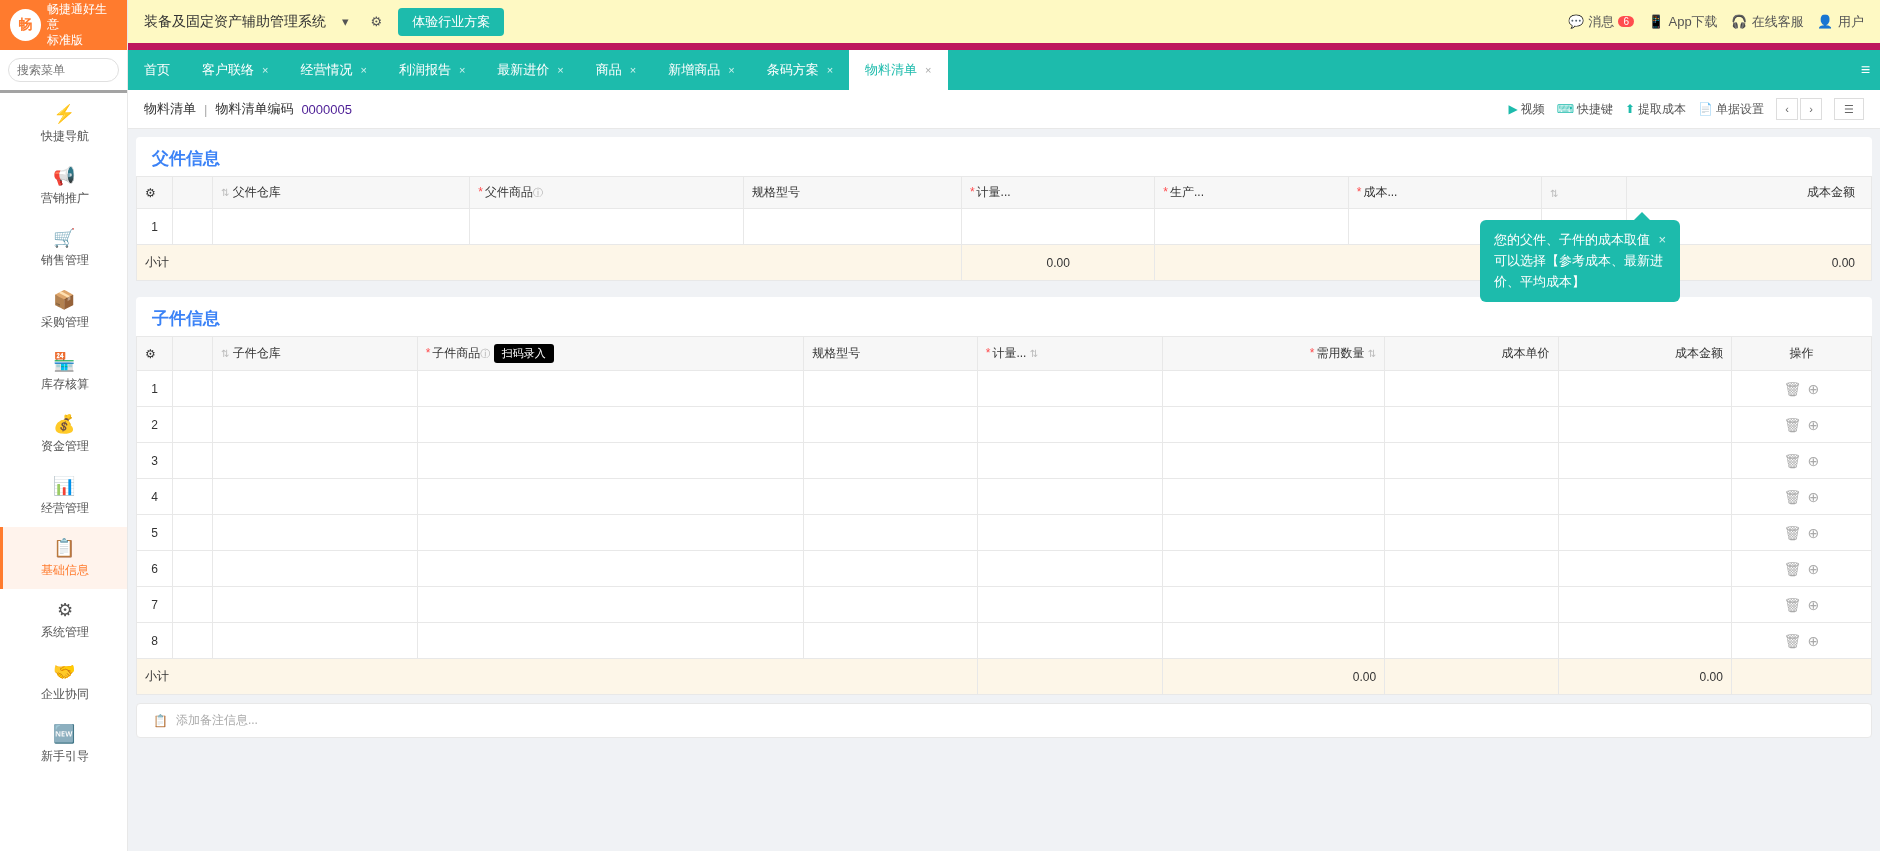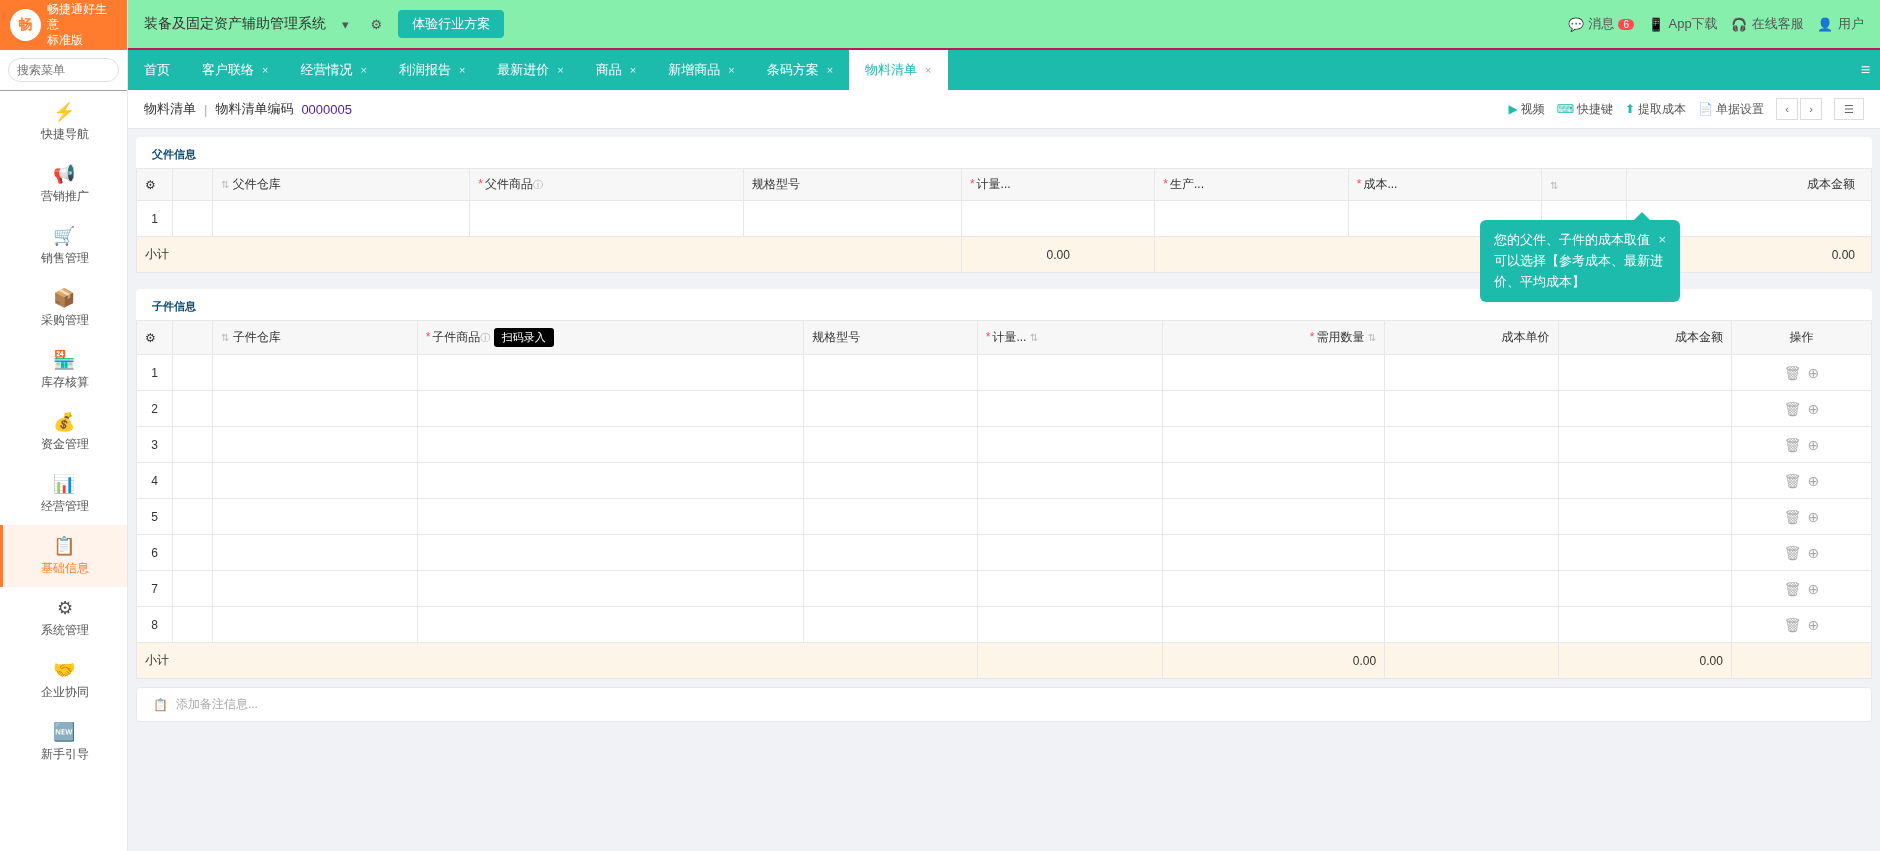--- a/index.html
+++ b/index.html
@@ -28,21 +28,21 @@
       background: #fff;
       border-radius: 50%;
       display: flex; align-items: center; justify-content: center;
       color: #ff7b2e;
       font-weight: bold;
       font-size: 14px;
     }
     .logo-text { font-size: 12px; color: #fff; line-height: 1.3; }
     .sidebar-search {
       padding: 8px;
-      border-bottom: 1px solid #a3a3a3;
+      border-bottom: 3px solid #a3a3a3;
     }
     .sidebar-search input {
       width: 100%;
       border: 1px solid #e0e0e0;
       border-radius: 12px;
       padding: 4px 8px;
       font-size: 12px;
       outline: none;
     }
     .sidebar-item {
@@ -62,27 +62,27 @@
     
     .main-area {
       flex: 1;
       display: flex;
       flex-direction: column;
       overflow: hidden;
     }
 
     
     .topbar {
-      background: #86efac;
+      background: #fef9c3;
       height: 50px;
       display: flex;
       align-items: center;
       justify-content: space-between;
       padding: 0 16px;
-      border-bottom: 2px solid #be185d;
+      border-bottom: 7px solid #be185d;
       flex-shrink: 0;
     }
     .topbar-left { display: flex; align-items: center; gap: 10px; }
     .system-title { font-size: 14px; color: #333; }
     .btn-trial {
       background: #1dbbac;
       color: #fff;
       border: none;
       border-radius: 4px;
       padding: 5px 14px;
@@ -146,23 +146,23 @@
     .nav-arrows { display: flex; gap: 2px; }
     .nav-arrow { width: 22px; height: 22px; border: 1px solid #ddd; background: #fff; cursor: pointer; display: flex; align-items: center; justify-content: center; font-size: 11px; color: #666; }
 
     
     .section {
       background: #fff;
       margin: 8px;
       border-radius: 4px;
     }
     .section-title {
-      font-size: 11px;
+      font-size: 17px;
       font-weight: 600;
-      color: #0c4a6e;
+      color: #3b82f6;
       padding: 10px 16px 6px;
     }
 
     
     .data-table {
       width: 100%;
       border-collapse: collapse;
       font-size: 12px;
     }
     .data-table th {

